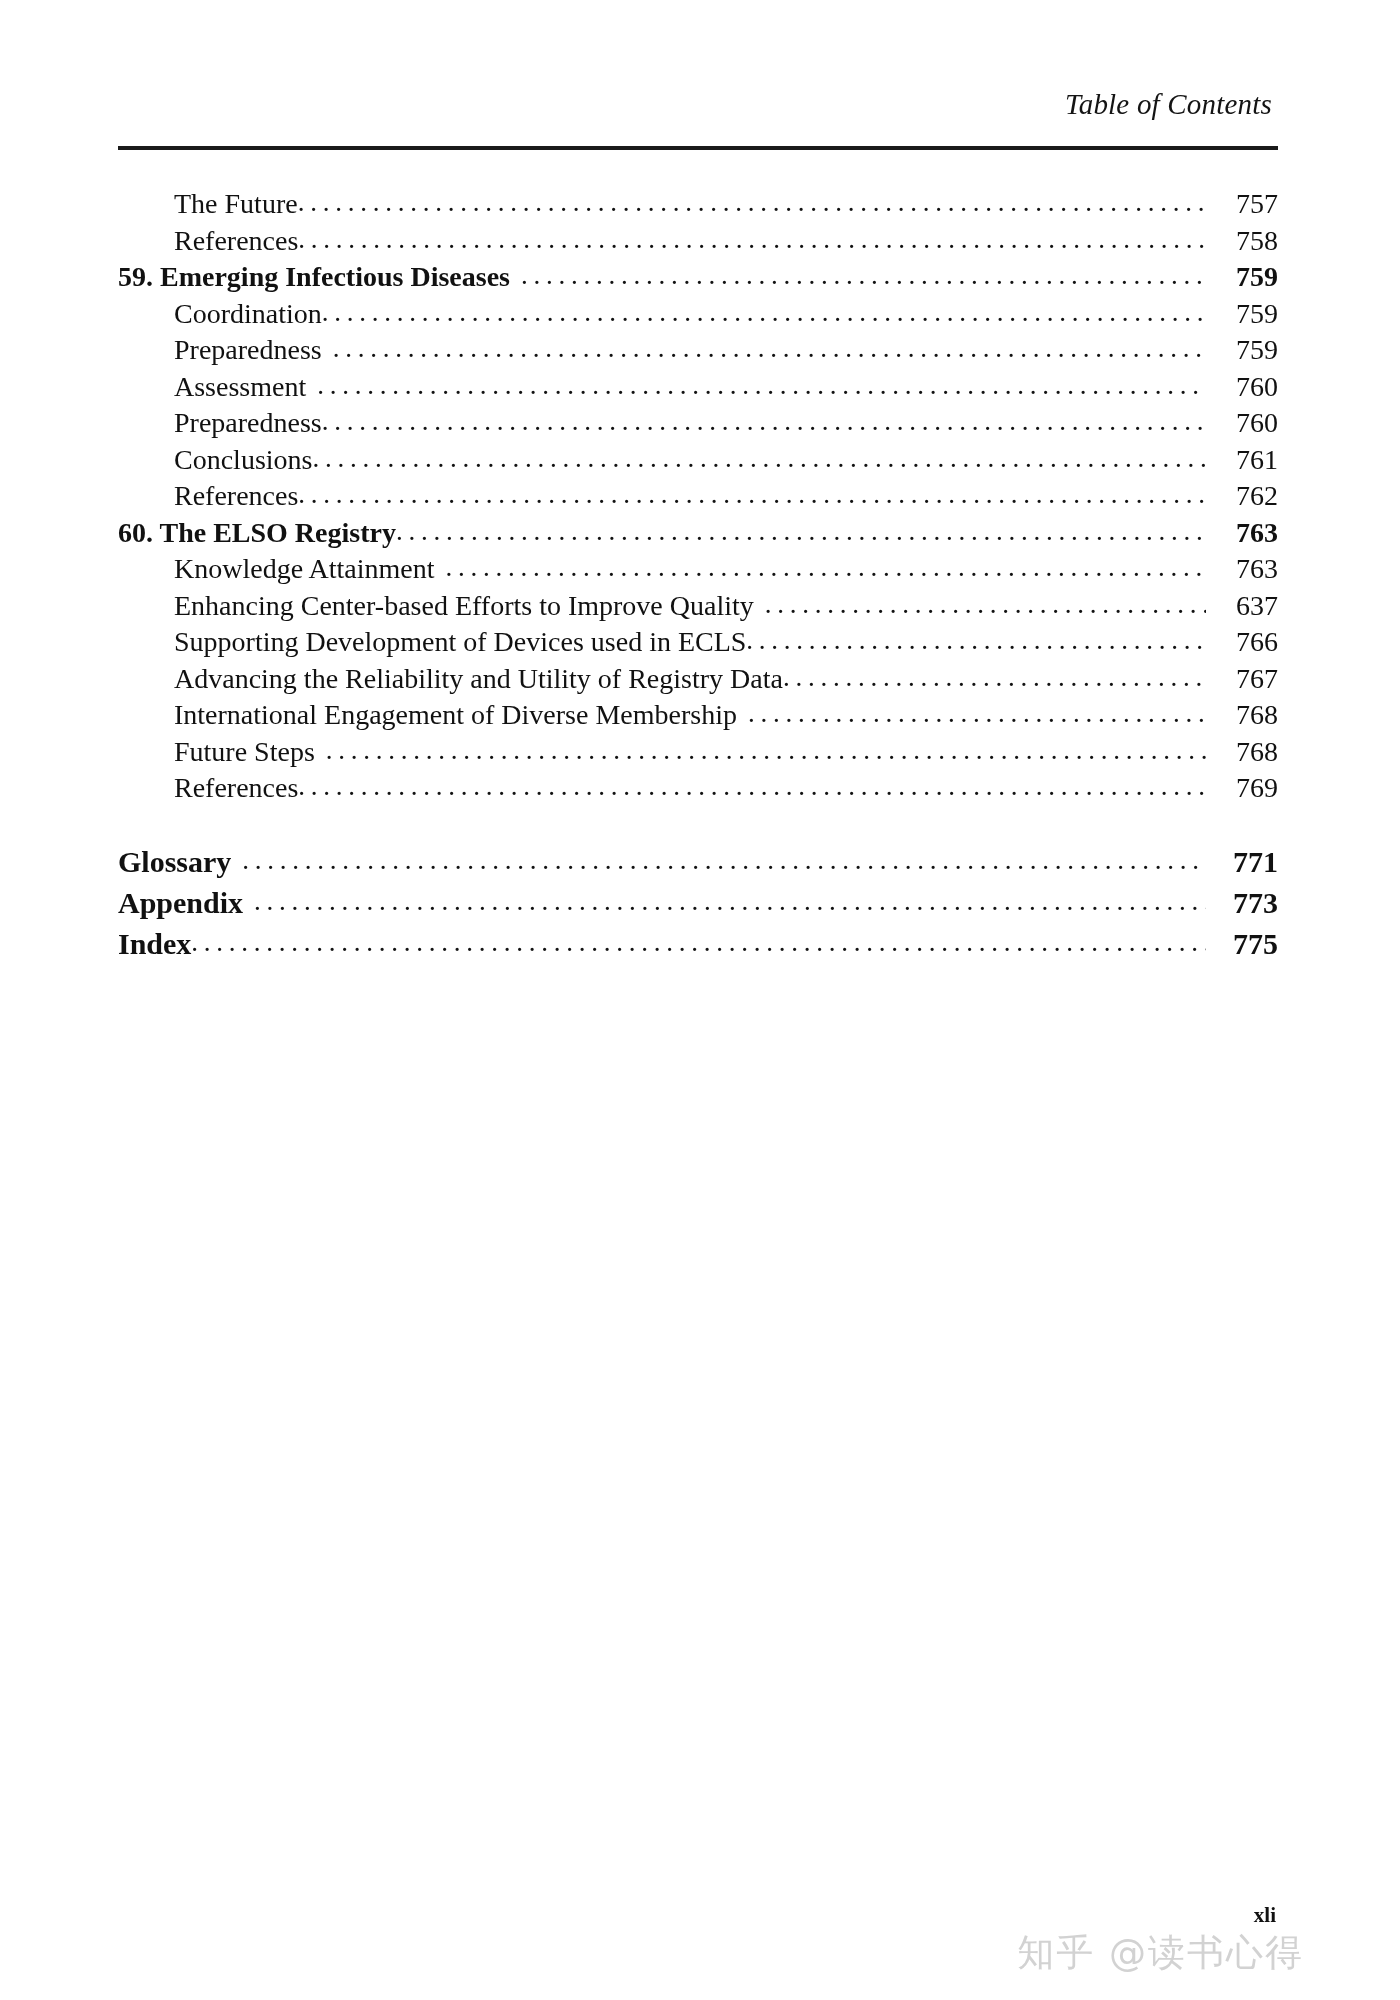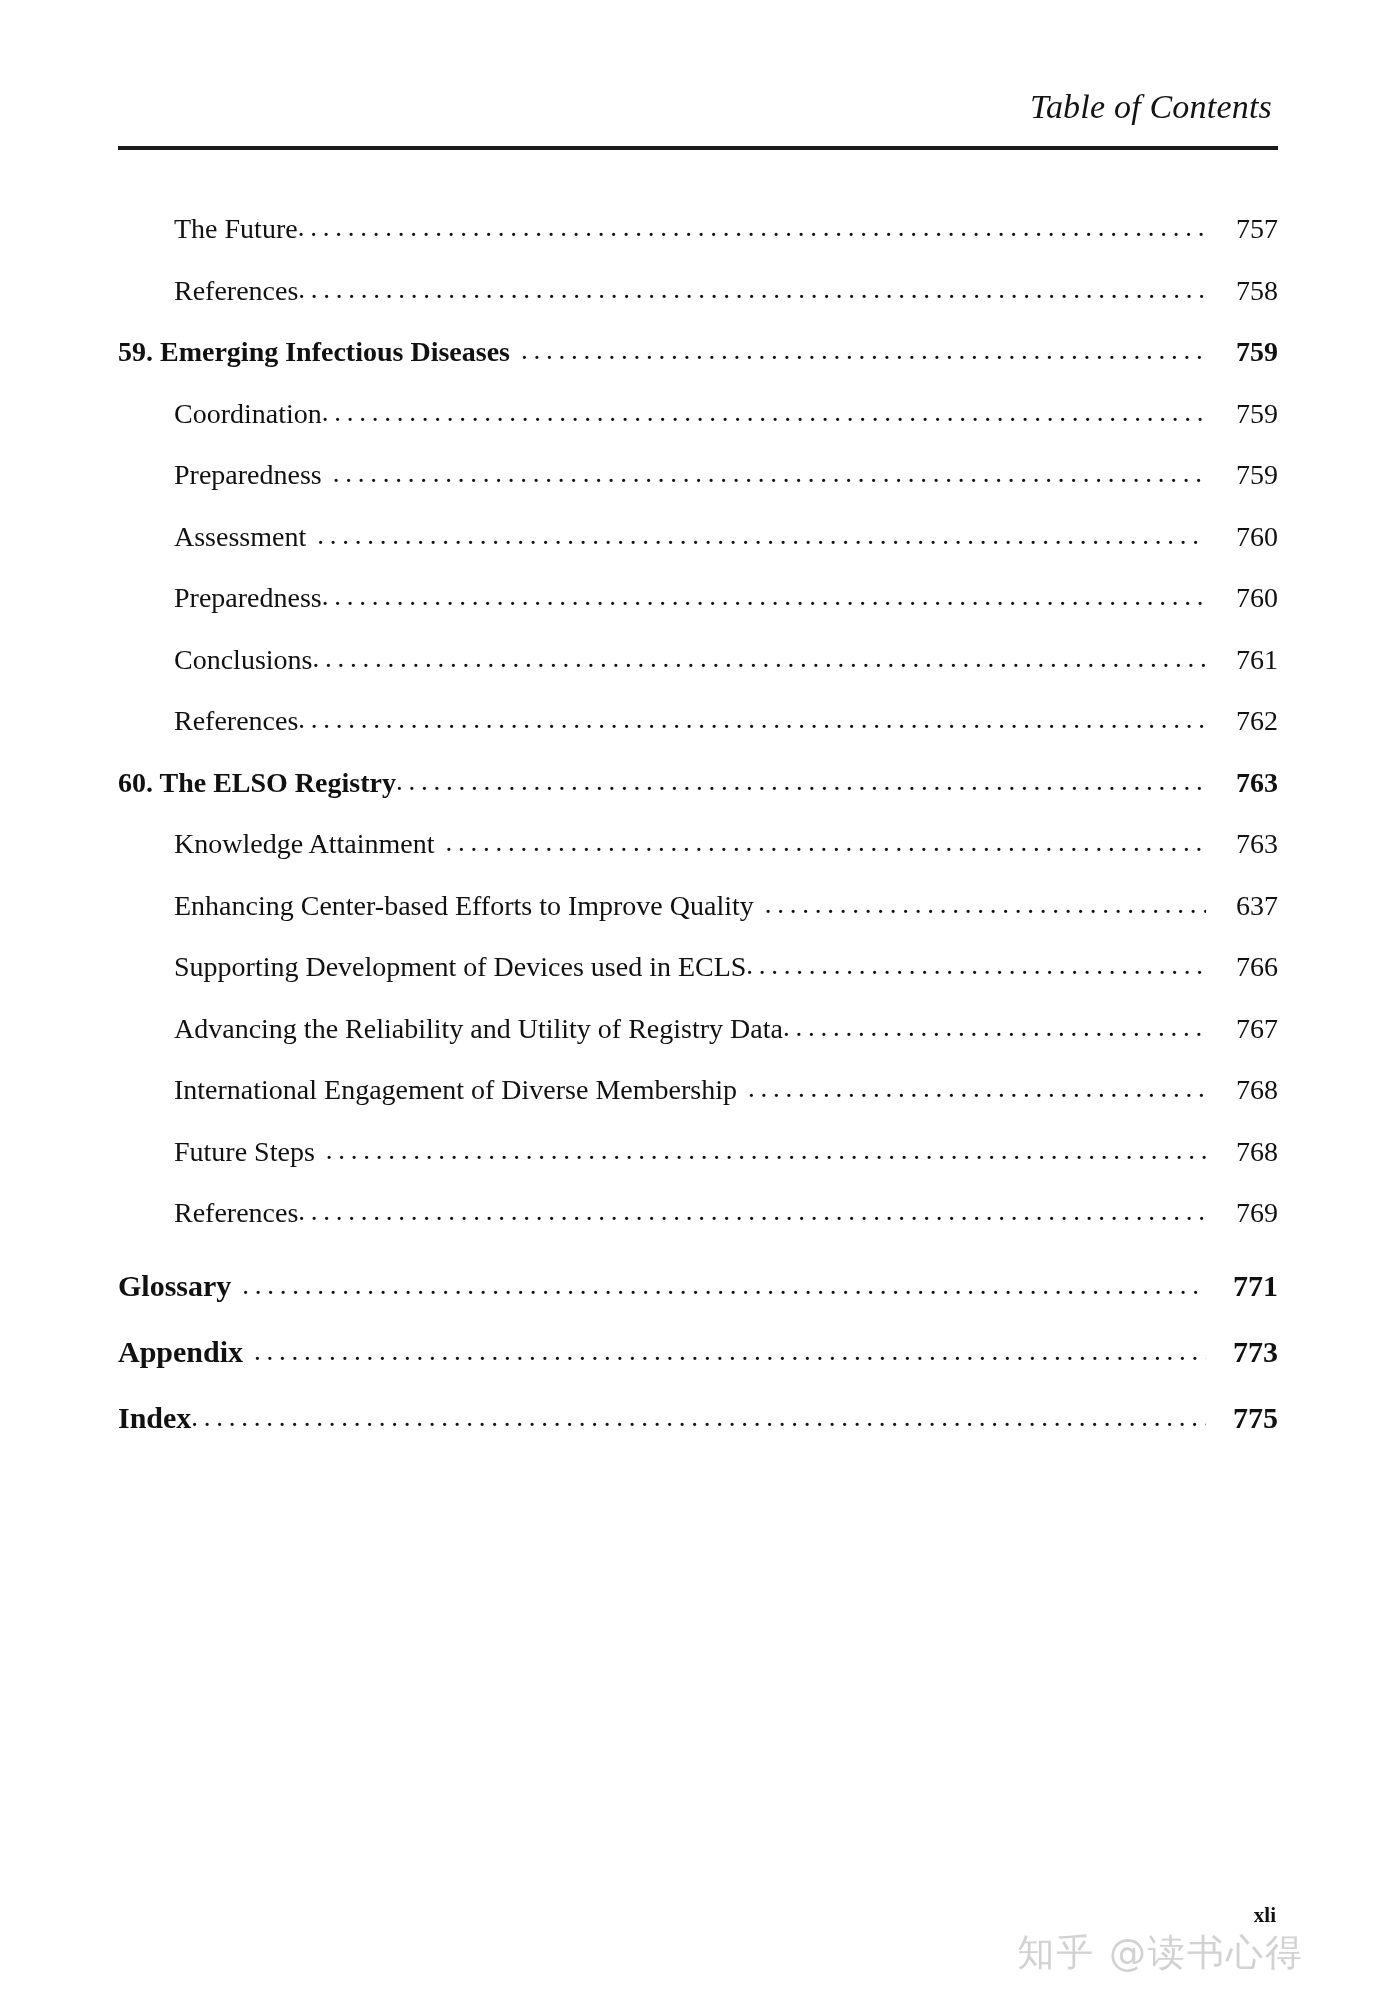--- a/index.html
+++ b/index.html
@@ -20,21 +20,21 @@
     position: absolute;
     inset: 0;
   }
 
   
   .running-head {
     position: absolute;
     top: 88px;
     right: 128px;
     font-style: italic;
-    font-size: 34px;
+    font-size: 29px;
     letter-spacing: 0.2px;
     color: #141414;
     white-space: nowrap;
   }
 
   .head-rule {
     position: absolute;
     left: 118px;
     top: 146px;
     width: 1160px;
@@ -45,26 +45,25 @@
   
   .toc {
     position: absolute;
     left: 118px;
     top: 186px;
     width: 1160px;
   }
 
   .toc-row {
     display: flex;
-    align-items: flex-start;
+    align-items: center;
     width: 100%;
     font-size: 28px;
     line-height: 36.5px;
     white-space: nowrap;
-    margin-top: 25px;
   }
 
   .toc-row .label {
     flex: 0 0 auto;
   }
 
   .toc-row .leader {
     flex: 1 1 auto;
     overflow: hidden;
     white-space: nowrap;

